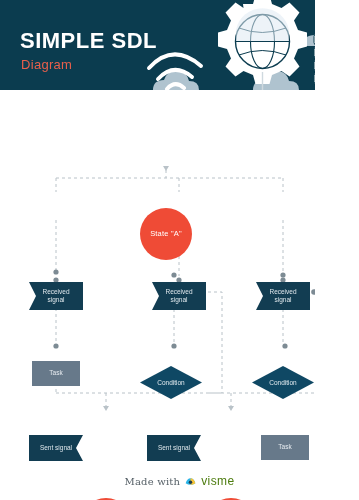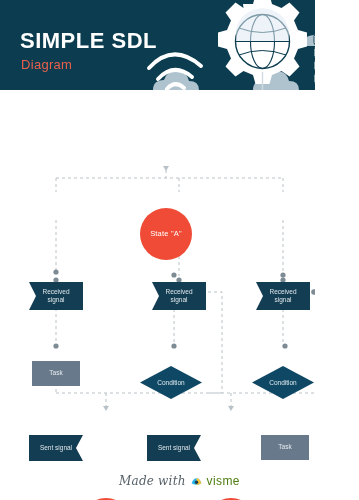--- a/index.html
+++ b/index.html
@@ -100,22 +100,21 @@
   .cond-1{left:140px;top:276px;}
   .cond-2{left:252px;top:276px;}
 
   
   .footer{
     position:absolute;left:0;top:462px;width:359px;height:38px;
     display:flex;align-items:center;justify-content:center;gap:4px;
   }
   .made-with{
     font-family:"DejaVu Serif", serif;
-    font-style:italic;
-    font-size:12px;
+    font-size:10px;
     color:#555f66;
     letter-spacing:0.2px;
   }
   .visme-word{
     font-size:12px;
     color:#4d7c0f;
     letter-spacing:0.4px;
     font-weight:normal;
   }
   .visme-mark{width:13px;height:13px;}

